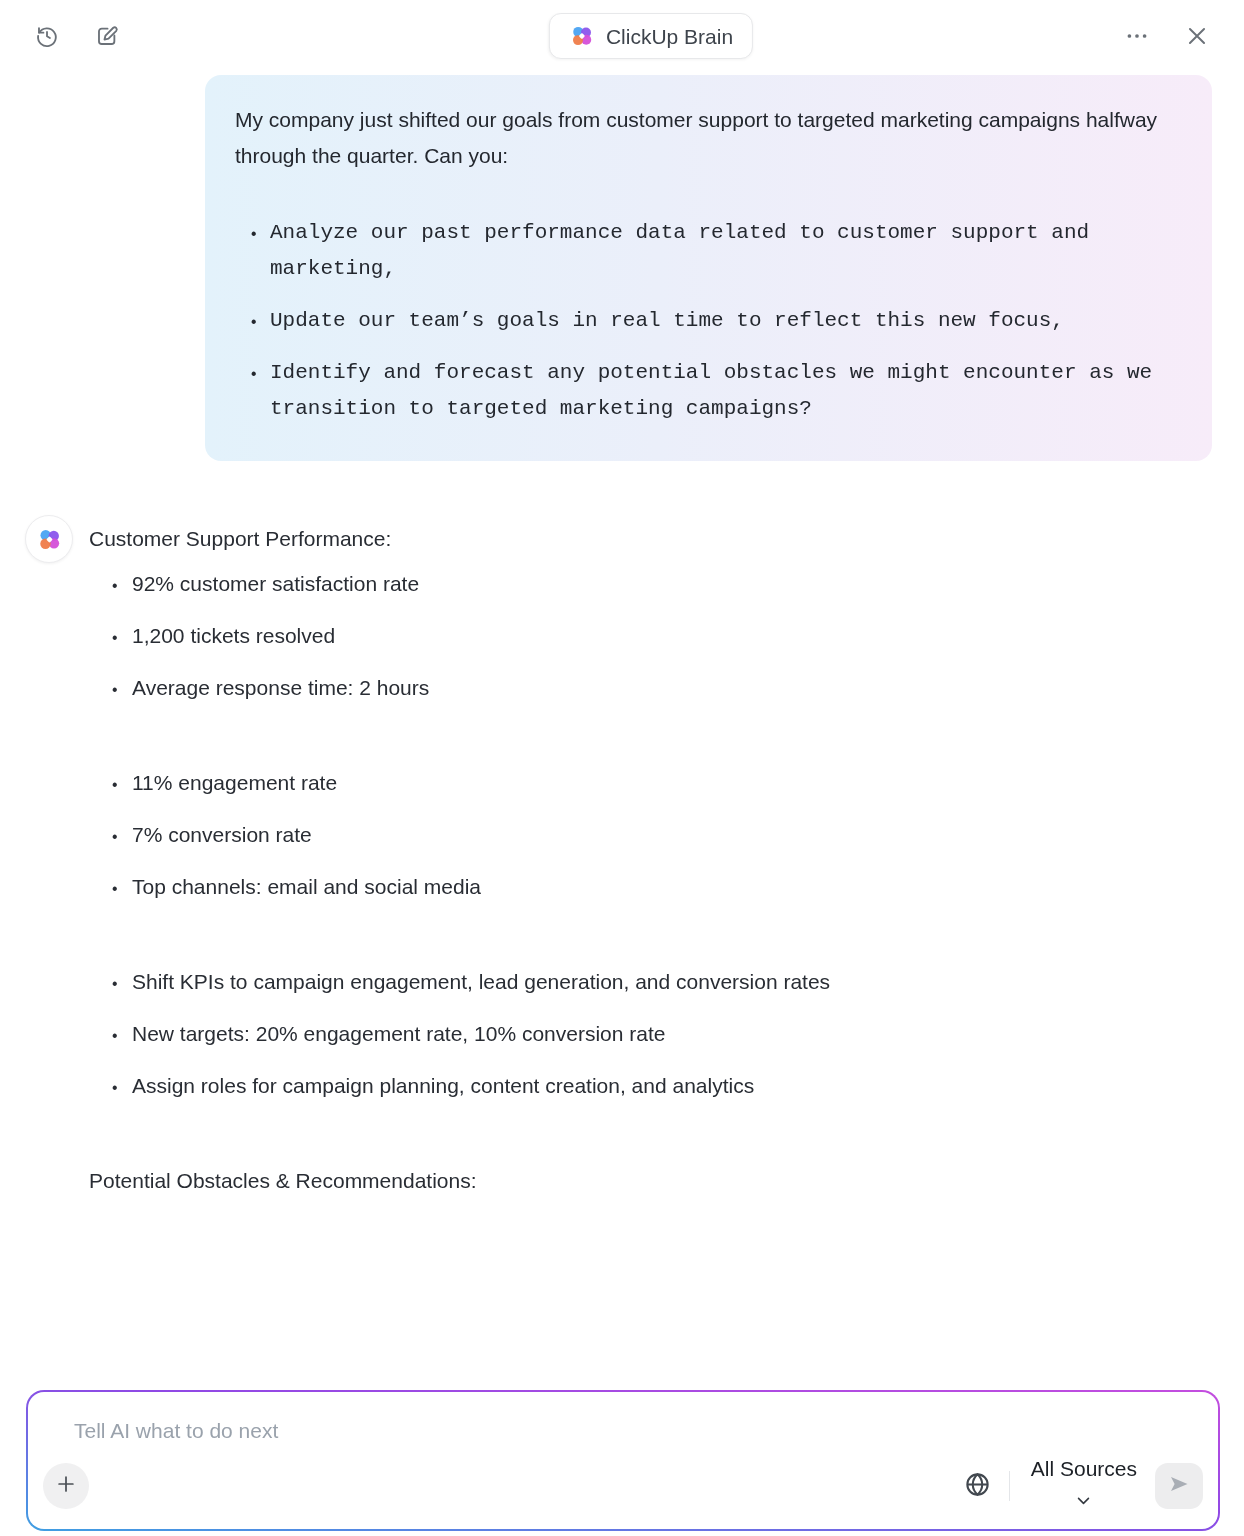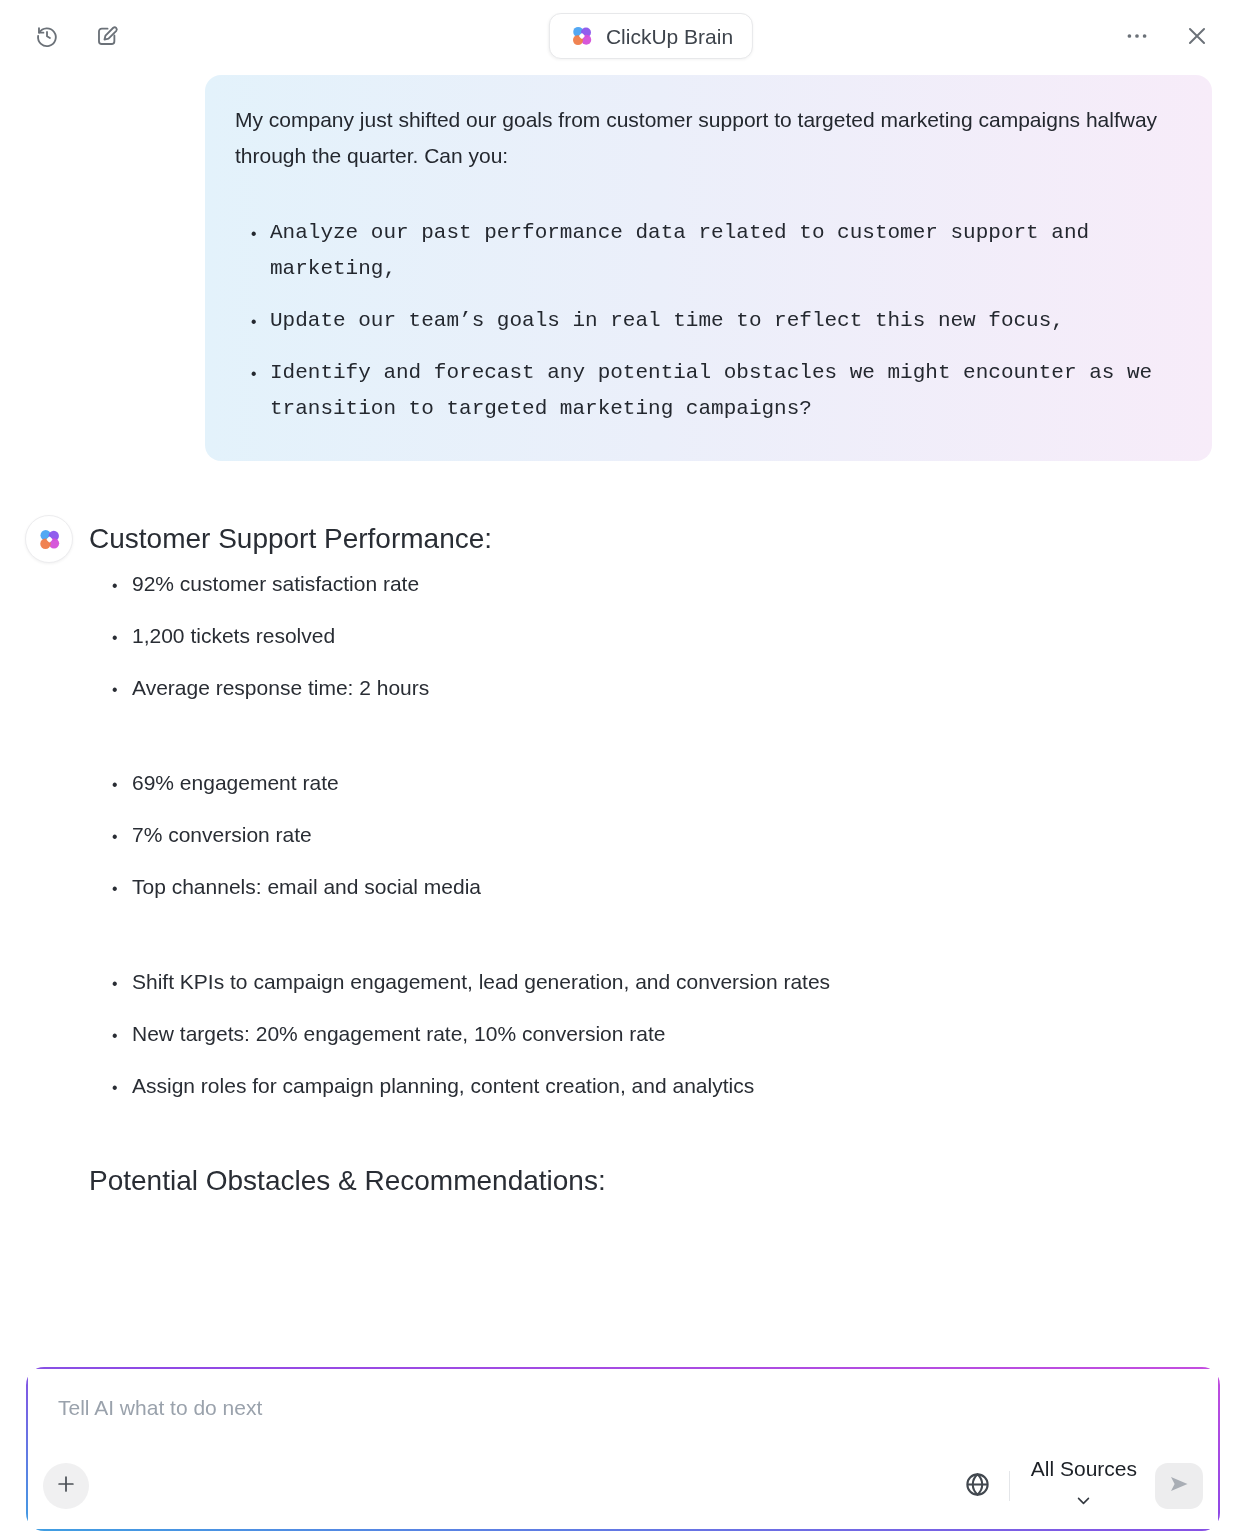--- a/index.html
+++ b/index.html
@@ -102,21 +102,21 @@
   .ai-content {
     flex: 1;
     padding-top: 6px;
     font-size: 21px;
     line-height: 36px;
     color: #292d34;
   }
   .ai-section { margin-top: 59px; }
   .ai-section:first-child { margin-top: 0; }
   .ai-section h3 {
-    font-size: 28px;
+    font-size: 21px;
     font-weight: 400;
     line-height: 36px;
   }
   .ai-section ul {
     list-style: none;
     margin-top: 9px;
   }
   .ai-section li {
     position: relative;
     padding-left: 43px;
@@ -135,24 +135,24 @@
   
   .composer-wrap {
     position: absolute;
     left: 26px; right: 24px; bottom: 5px;
     border-radius: 18px;
     padding: 2px;
     background: linear-gradient(to top right, #3f9fe2 0%, #8f49e5 55%, #c44ddf 100%);
   }
   .composer {
     background: #ffffff;
-    border-radius: 7px;
-    height: 160px;
-    position: relative;
-    padding: 24px 30px;
+    border-radius: 16px;
+    height: 137px;
+    position: relative;
+    padding: 24px 46px;
   }
   .composer textarea {
     border: none; outline: none; resize: none;
     width: 70%;
     font-family: "Liberation Sans", sans-serif;
     font-size: 21px;
     color: #292d34;
     background: transparent;
     line-height: 30px;
   }
@@ -291,21 +291,21 @@
       <h3>Customer Support Performance:</h3>
       <ul>
         <li>92% customer satisfaction rate</li>
         <li>1,200 tickets resolved</li>
         <li>Average response time: 2 hours</li>
       </ul>
     </div>
 
     <div class="ai-section">
       <ul>
-        <li>69% engagement rate</li>
+        <li>11% engagement rate</li>
         <li>7% conversion rate</li>
         <li>Top channels: email and social media</li>
       </ul>
     </div>
 
     <div class="ai-section">
       <ul>
         <li>Shift KPIs to campaign engagement, lead generation, and conversion rates</li>
         <li>New targets: 20% engagement rate, 10% conversion rate</li>
         <li>Assign roles for campaign planning, content creation, and analytics</li>

